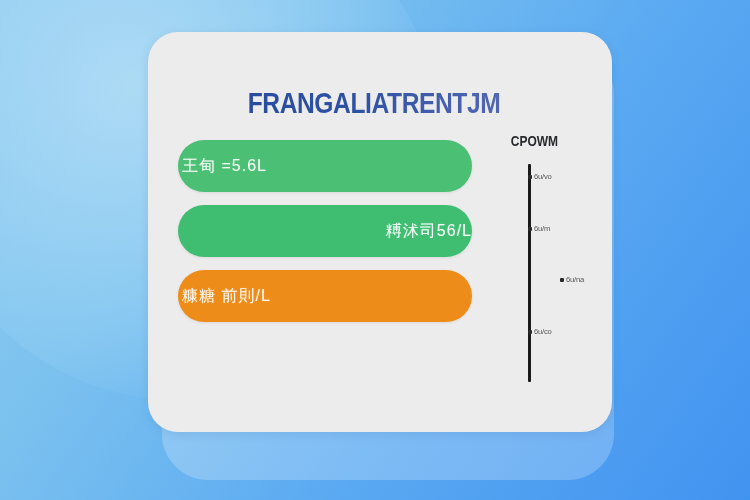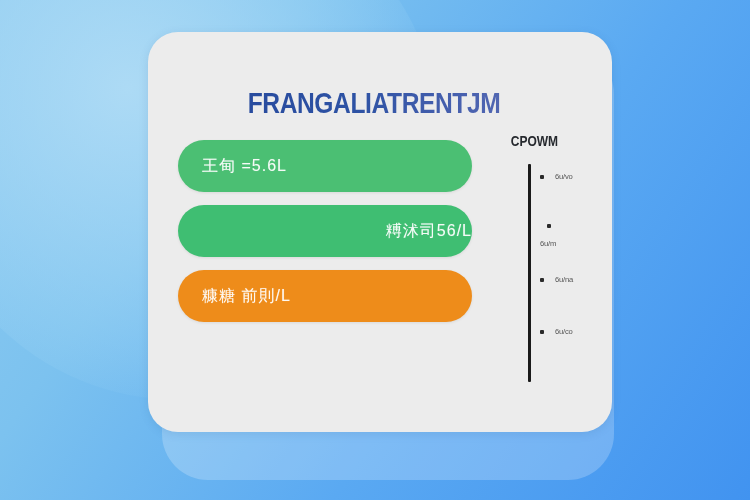--- a/index.html
+++ b/index.html
@@ -86,21 +86,21 @@
   .bar {
     position: relative;
     height: 52px;
     border-radius: 26px;
     margin-bottom: 13px;
     display: flex;
     align-items: center;
     box-shadow: 0 1px 3px rgba(0,0,0,0.08);
   }
   .bar-label {
-    margin-left: 24px;
+    margin-left: 4px;
     font-size: 16px;
     color: #FFFFFF;
     letter-spacing: 1px;
     white-space: nowrap;
     opacity: 0.95;
     text-shadow: 0 0 1px rgba(255,255,255,0.35);
   }
   .bar-label.crisp {
     letter-spacing: 2px;
     opacity: 1;
@@ -132,24 +132,24 @@
     position: absolute;
     left: 24px;
     top: 32px;
     width: 3px;
     height: 218px;
     background: #1A1A1A;
     border-radius: 1px;
   }
   .tick {
     position: absolute;
-    left: 36px;
+    left: 24px;
     display: flex;
     align-items: center;
-    gap: 11px;
+    gap: 2px;
   }
   .tick-dot {
     width: 4px;
     height: 4px;
     background: #2A2A2A;
     border-radius: 1px;
   }
   .tick-label {
     font-size: 8px;
     color: #3A3A3A;
@@ -192,26 +192,26 @@
 
     <div class="scale">
       <div class="scale-title">CPOWM</div>
       <div class="scale-axis"></div>
 
       <div class="tick" style="top:40px;">
         <span class="tick-dot"></span>
         <span class="tick-label">6u/vo</span>
       </div>
 
-      <div class="tick" style="top:92px;flex-direction:column;">
+      <div class="tick" style="top:92px;">
         <span class="tick-dot"></span>
         <span class="tick-label">6u/m</span>
       </div>
 
-      <div class="tick" style="top:143px;">
+      <div class="tick" style="top:143px;padding-left:32px;">
         <span class="tick-dot"></span>
         <span class="tick-label">6u/na</span>
       </div>
 
       <div class="tick" style="top:195px;justify-content:center;">
         <span class="tick-dot"></span>
         <span class="tick-label">6u/co</span>
       </div>
     </div>
 

